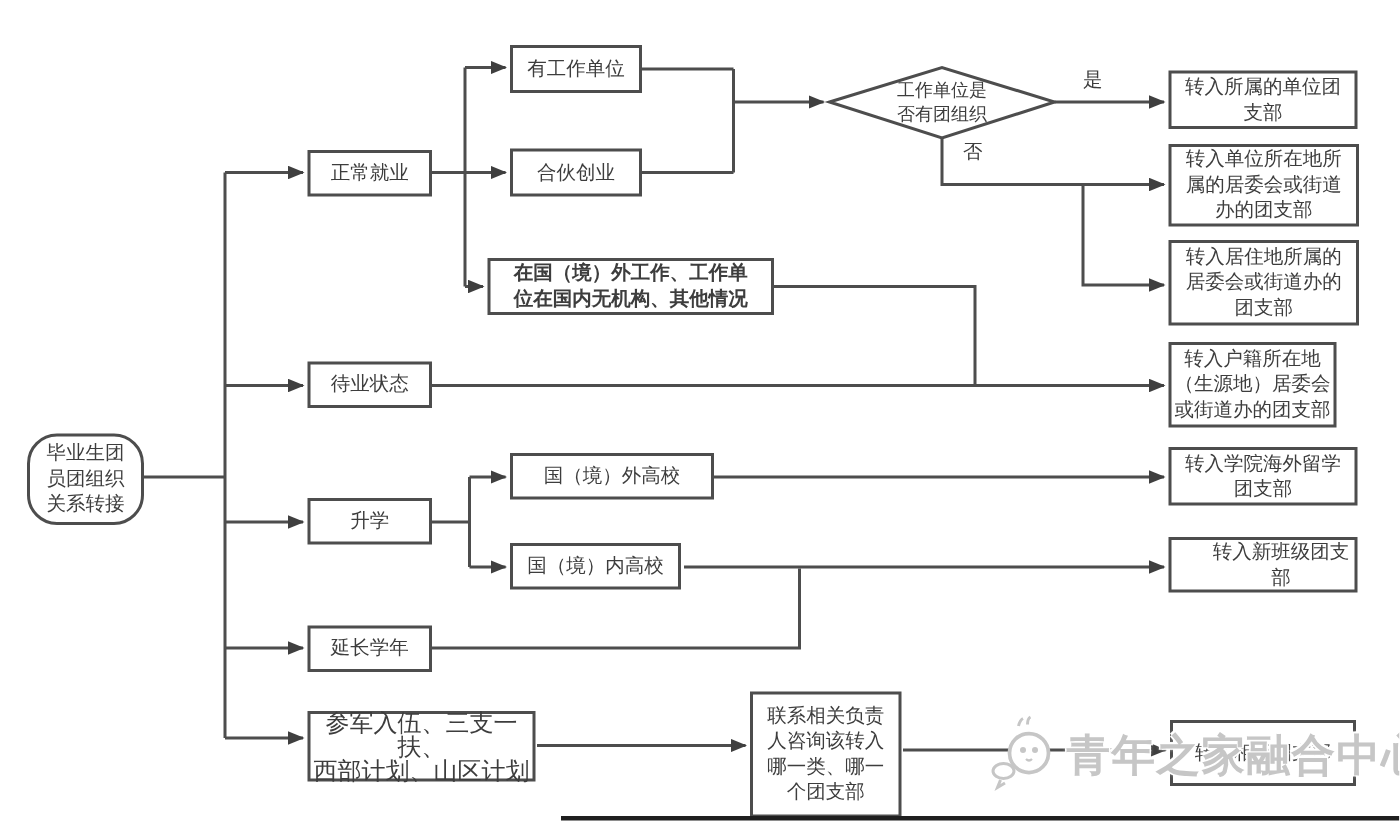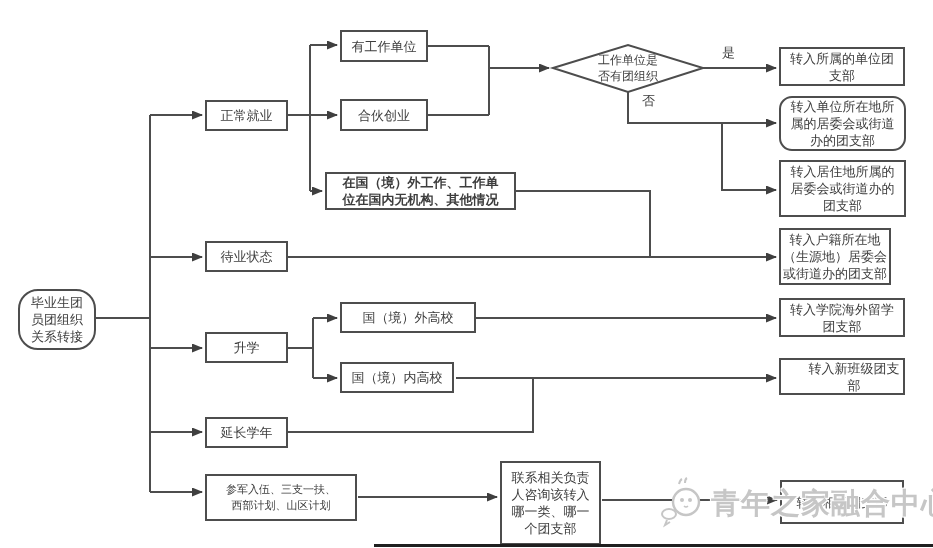--- a/index.html
+++ b/index.html
@@ -24,21 +24,21 @@
     background:#fff;
     display:flex;align-items:center;justify-content:center;
     text-align:center;
     font-size:13px;line-height:17px;
     color:var(--text);
     white-space:pre-line;
     z-index:1;
     padding:0 2px;
   }
   .node.rounded{border-radius:20px;}
-  .node.small-font{font-size:11px;line-height:16px;}
+  .node.small-font{font-size:16px;line-height:16px;}
   .diamond-label{
     position:absolute;
     display:flex;align-items:center;justify-content:center;
     text-align:right;
     font-size:12px;line-height:16px;
     color:var(--text);
     white-space:pre-line;
     z-index:1;
   }
   .edge-label{
@@ -146,21 +146,21 @@
   <div class="node" style="left:340px;top:302px;width:136px;height:31px;">国（境）外高校</div>
   <div class="node" style="left:340px;top:362px;width:114px;height:31px;">国（境）内高校</div>
 
   <div class="node" style="left:500px;top:461px;width:101px;height:84px;">联系相关负责
 人咨询该转入
 哪一类、哪一
 个团支部</div>
 
   <div class="node" style="left:779px;top:47px;width:126px;height:39px;">转入所属的单位团
 支部</div>
-  <div class="node" style="left:779px;top:96px;width:127px;height:55px;border-radius:13px;">转入单位所在地所
+  <div class="node" style="left:779px;top:96px;width:127px;height:55px;">转入单位所在地所
 属的居委会或街道
 办的团支部</div>
   <div class="node" style="left:779px;top:160px;width:127px;height:57px;">转入居住地所属的
 居委会或街道办的
 团支部</div>
   <div class="node" style="left:779px;top:228px;width:112px;height:57px;">转入户籍所在地
 （生源地）居委会
 或街道办的团支部</div>
   <div class="node" style="left:779px;top:298px;width:126px;height:39px;">转入学院海外留学
 团支部</div>

